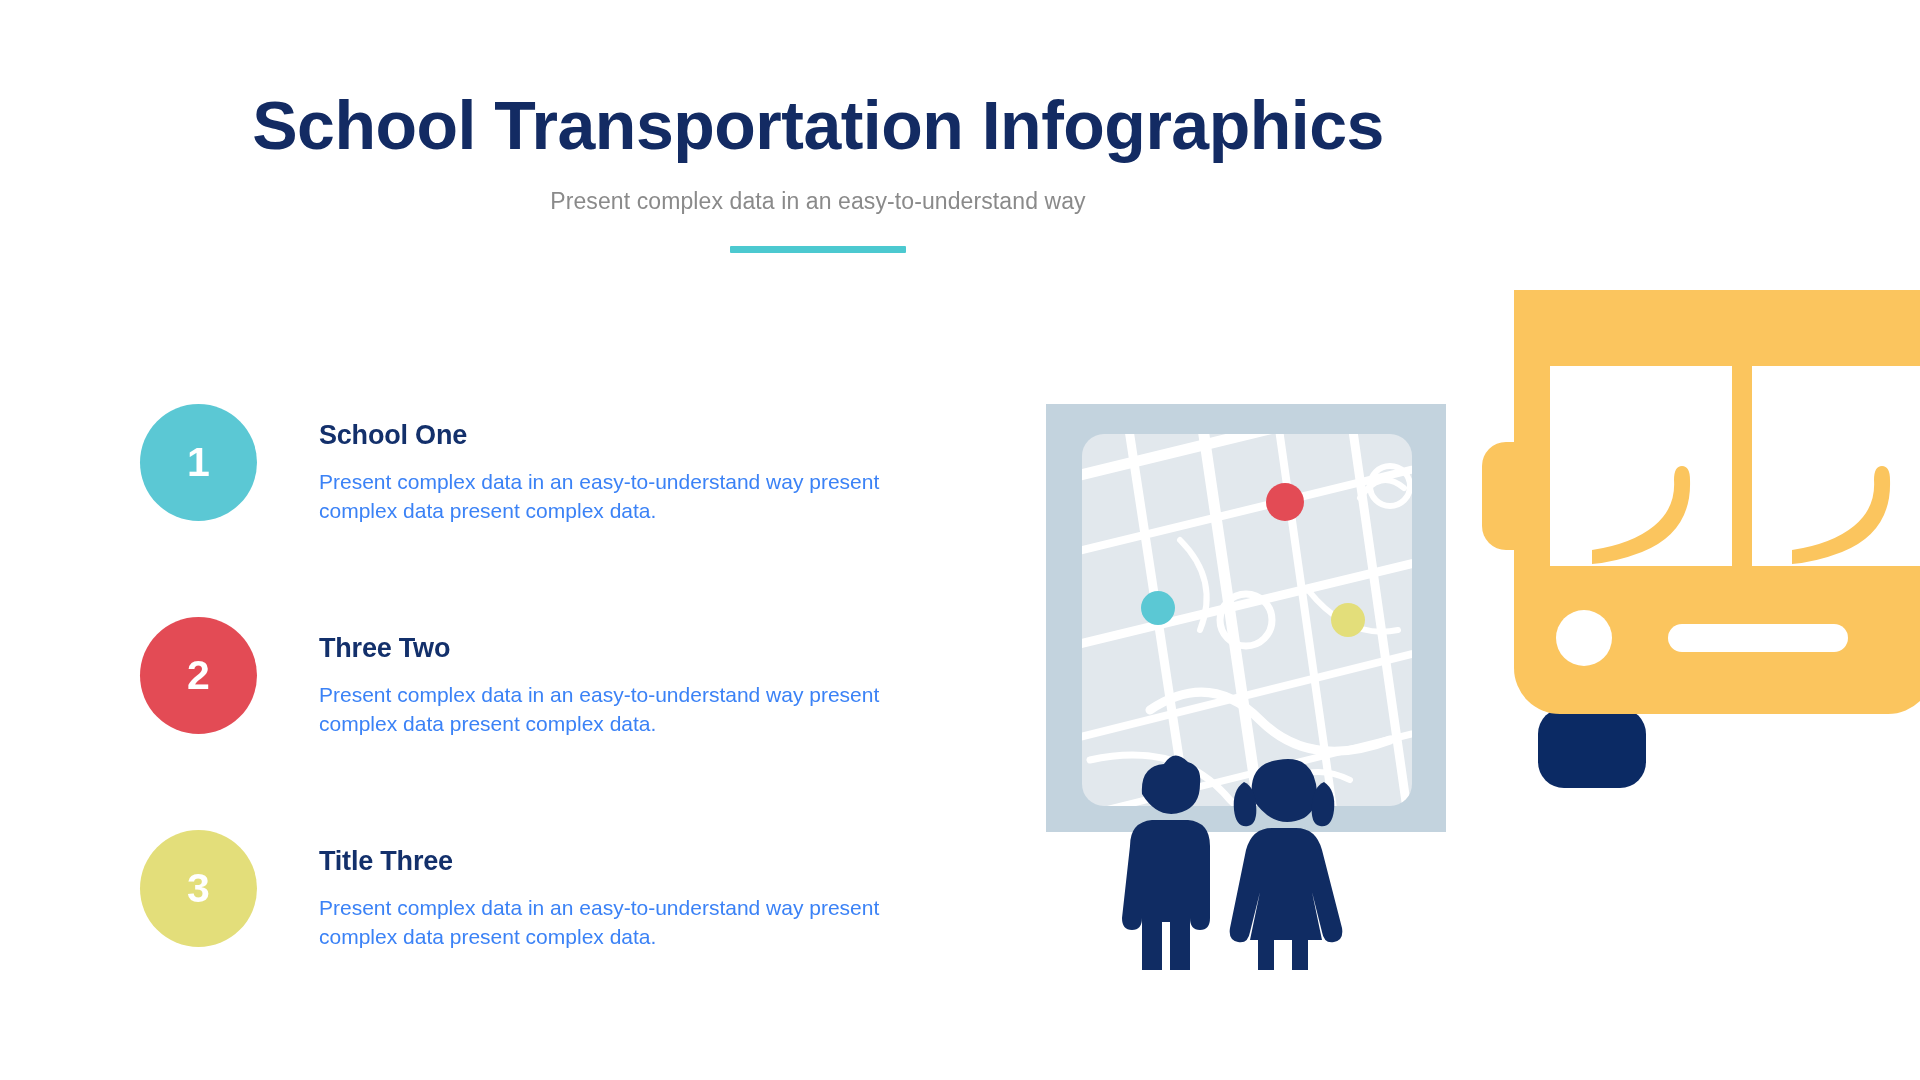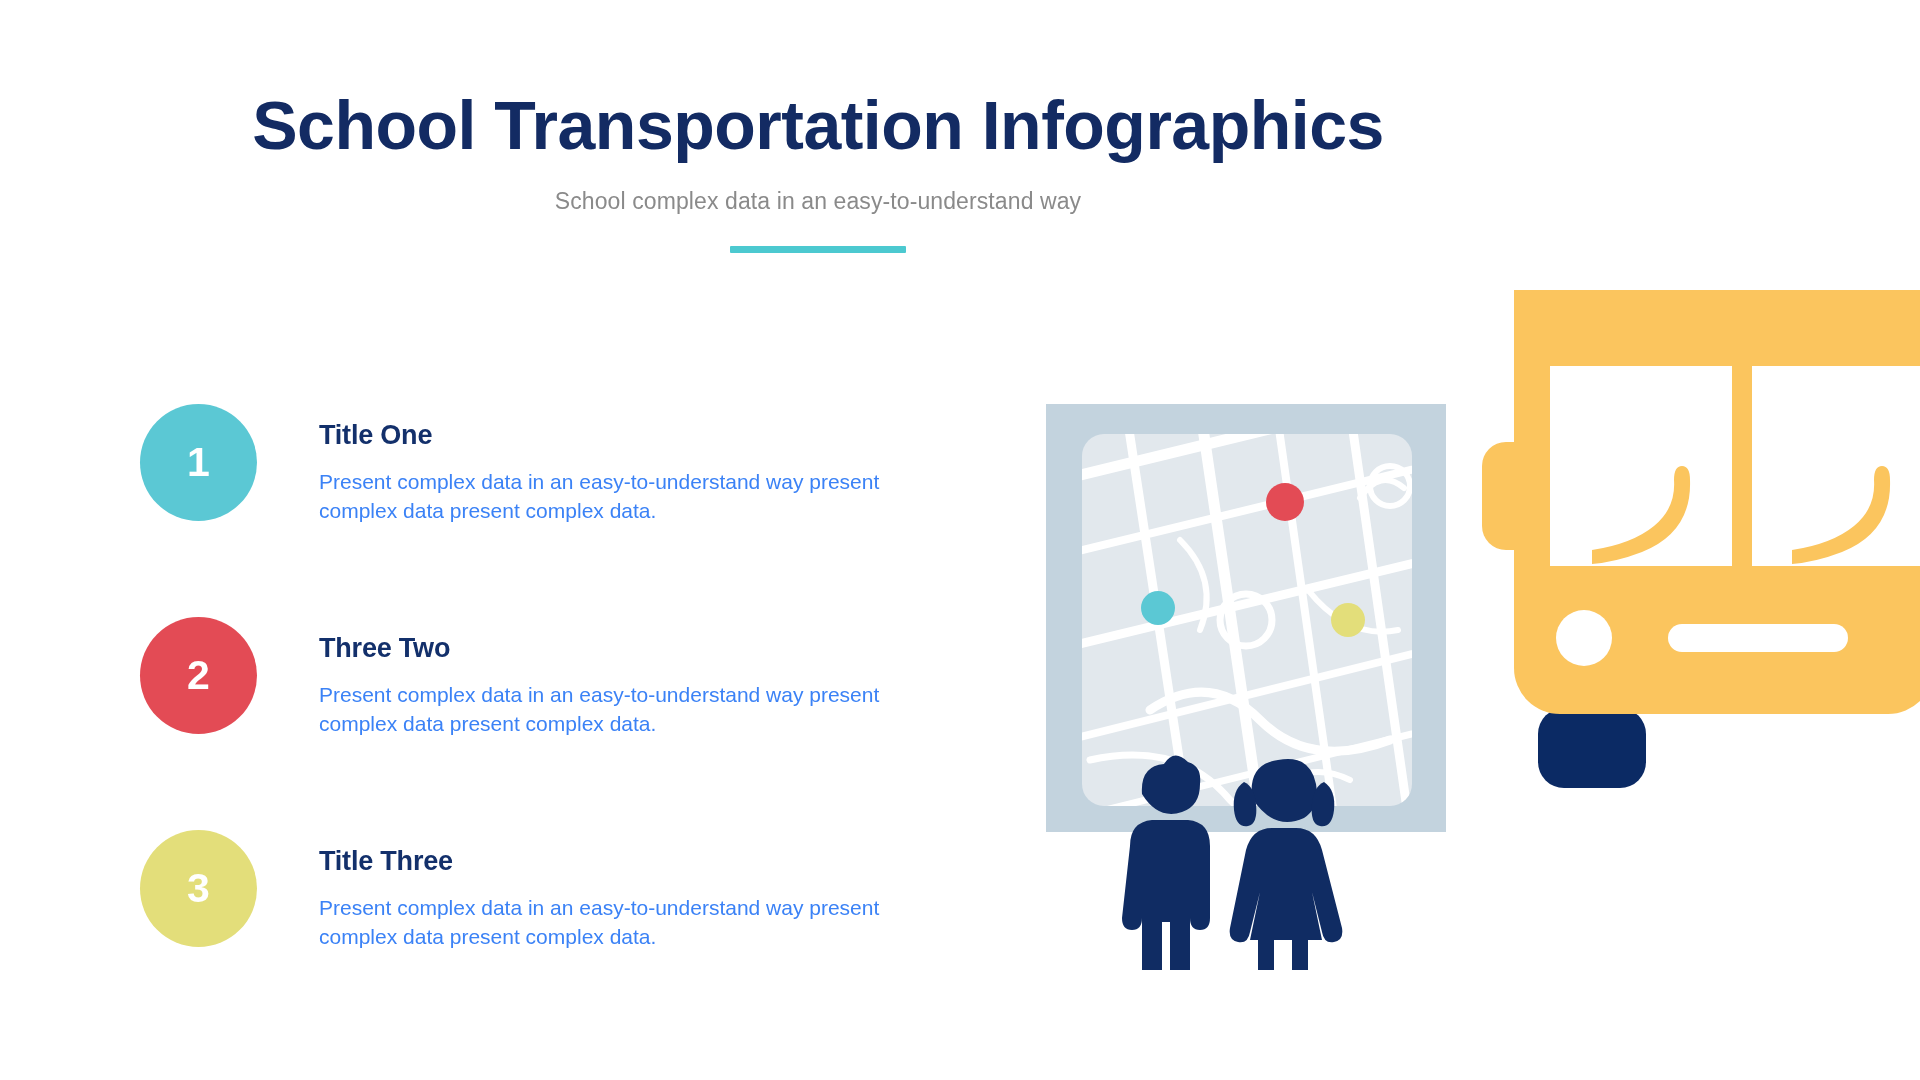--- a/index.html
+++ b/index.html
@@ -116,32 +116,32 @@
     display: block;
   }
 </style>
 </head>
 <body>
 
 <div id="slide">
 
   <div class="header">
     <h1 class="page-title">School Transportation Infographics</h1>
-    <p class="page-subtitle">School complex data in an easy-to-understand way</p>
+    <p class="page-subtitle">Present complex data in an easy-to-understand way</p>
     <div class="title-divider"></div>
   </div>
 
   <div class="items">
 
     <div class="item">
       <div class="item-circle" style="background:#5BC8D4">
         <span class="item-number">1</span>
       </div>
       <div class="item-text">
-        <h2 class="item-title">Title One</h2>
+        <h2 class="item-title">School One</h2>
         <p class="item-desc">Present complex data in an easy-to-understand way present complex data present complex data.</p>
       </div>
     </div>
 
     <div class="item">
       <div class="item-circle" style="background:#E34B55">
         <span class="item-number">2</span>
       </div>
       <div class="item-text">
         <h2 class="item-title">Three Two</h2>

